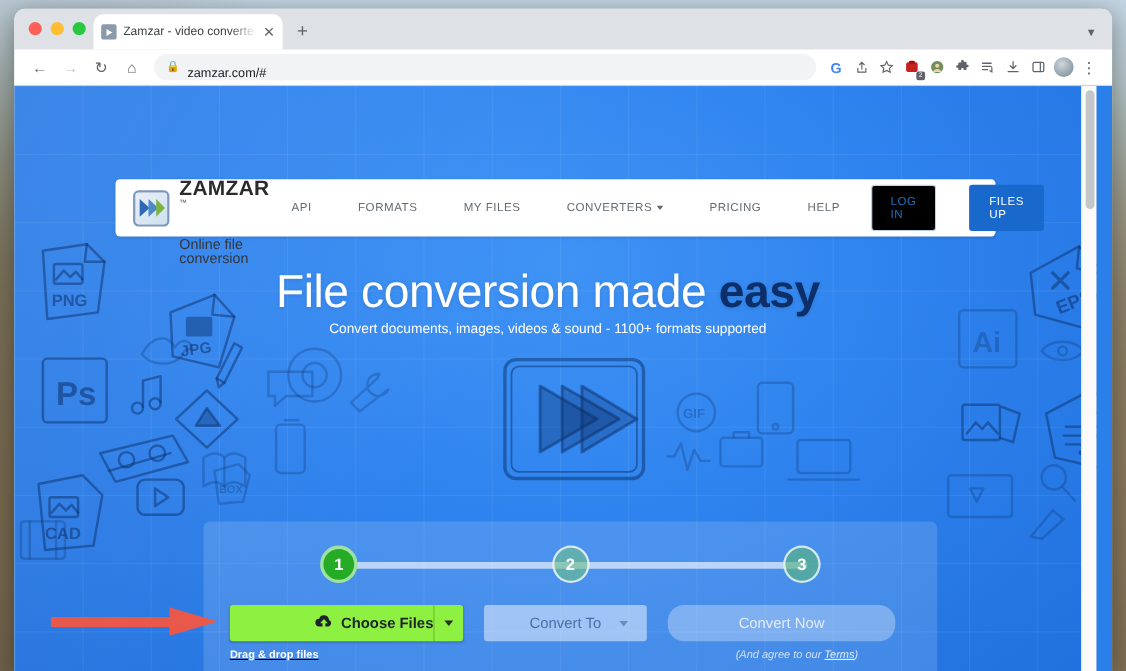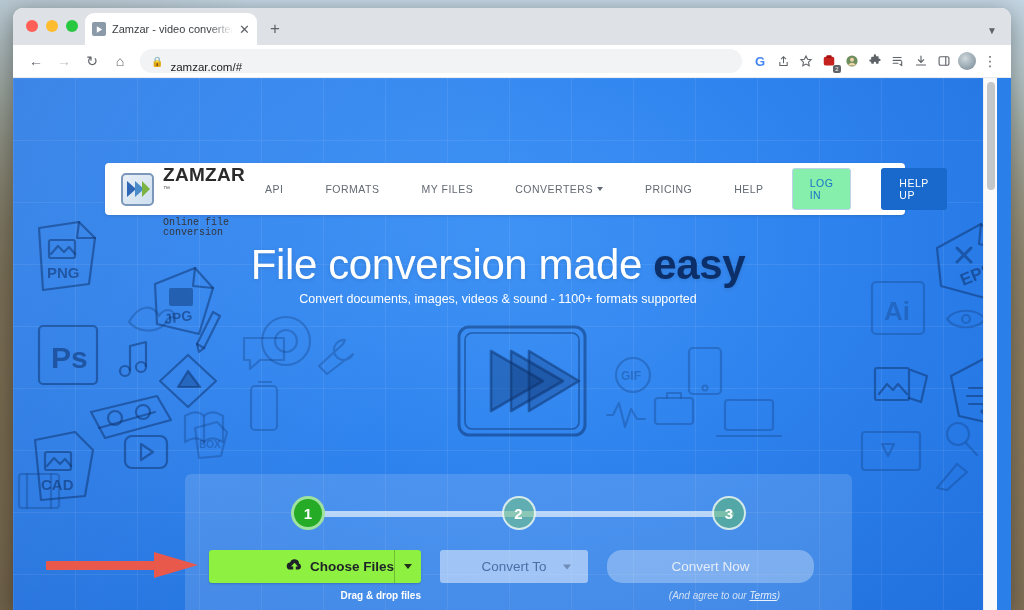--- a/index.html
+++ b/index.html
@@ -217,42 +217,42 @@
   }
   #brand-text { line-height: 1; }
   #brand-name {
     font-size: 19px; font-weight: bold; letter-spacing: .3px;
     color: #2b2b2b;
     position: relative; display: inline-block; margin-top: 24px;
   }
   #brand-tm {
     font-size: 7px; vertical-align: super; font-weight: normal; color: #555;
   }
-  #brand-tagline { font-size: 10px; color: #33353a; margin-top: 18px; font-family: Liberation Mono, monospace; }
+  #brand-tagline { font-size: 13px; color: #33353a; margin-top: 18px; }
 
   #site-nav {
     margin-left: auto;
     display: flex; align-items: center; gap: 22px;
   }
   .nav-link {
     font-size: 10.5px; color: #636a73; letter-spacing: .5px;
     white-space: nowrap;
     display: flex; align-items: center; gap: 4px; margin-left: 20px;
   }
   .caret-down {
     width: 0; height: 0;
     border-left: 3.5px solid transparent;
     border-right: 3.5px solid transparent;
     border-top: 4px solid #636a73;
   }
   #login-button {
     font-size: 10.5px; color: #1a73c8; letter-spacing: .5px;
     border: 1px solid #bcd2e8; border-radius: 3px;
     padding: 8px 17px; margin-left: 6px;
-    background: #86efac;
+    background: #000000;
   }
   #signup-button {
     font-size: 10.5px; color: #fff; letter-spacing: .5px;
     background: #1968cb; border-radius: 3px;
     padding: 9px 18px; margin-left: 8px;
   }
 
   
   #hero-title {
     position: absolute; top: 163px; left: 0; right: 14px;
@@ -336,21 +336,22 @@
   #convert-now-button {
     width: 207px; height: 33px;
     background: rgba(255,255,255,.30);
     border-radius: 15px;
     display: flex; align-items: center; justify-content: center;
     font-size: 13.5px; color: #e3ecf8; text-align: center;
   }
 
   #hint-left {
     position: absolute; left: 24px; top: 116px; width: 212px;
-    text-align: right;
+    text-align: left;
+    text-decoration: underline;
   }
   #drag-drop-text { font-size: 10px; color: #ffffff; font-weight: bold; }
   #protected-row {
     margin-top: 7px;
     display: flex; align-items: center; justify-content: center; gap: 5px;
   }
   #hint-right {
     position: absolute; right: 24px; top: 116px; width: 207px;
     text-align: center;
     font-style: italic;
@@ -659,21 +660,21 @@
           <span class="nav-link">API</span>
           <span class="nav-link">FORMATS</span>
           <span class="nav-link">MY FILES</span>
           <span class="nav-link">
             <span>CONVERTERS</span>
             <span class="caret-down"></span>
           </span>
           <span class="nav-link">PRICING</span>
           <span class="nav-link">HELP</span>
           <span id="login-button">LOG IN</span>
-          <span id="signup-button">HELP UP</span>
+          <span id="signup-button">FILES UP</span>
         </nav>
       </div>
 
       <h1 id="hero-title"><span>File conversion made </span><b>easy</b></h1>
       <div id="hero-subtitle">Convert documents, images, videos &amp; sound - 1100+ formats supported</div>
 
       <div id="converter-widget">
 
         <div id="steps">
           <div id="steps-track"></div>

